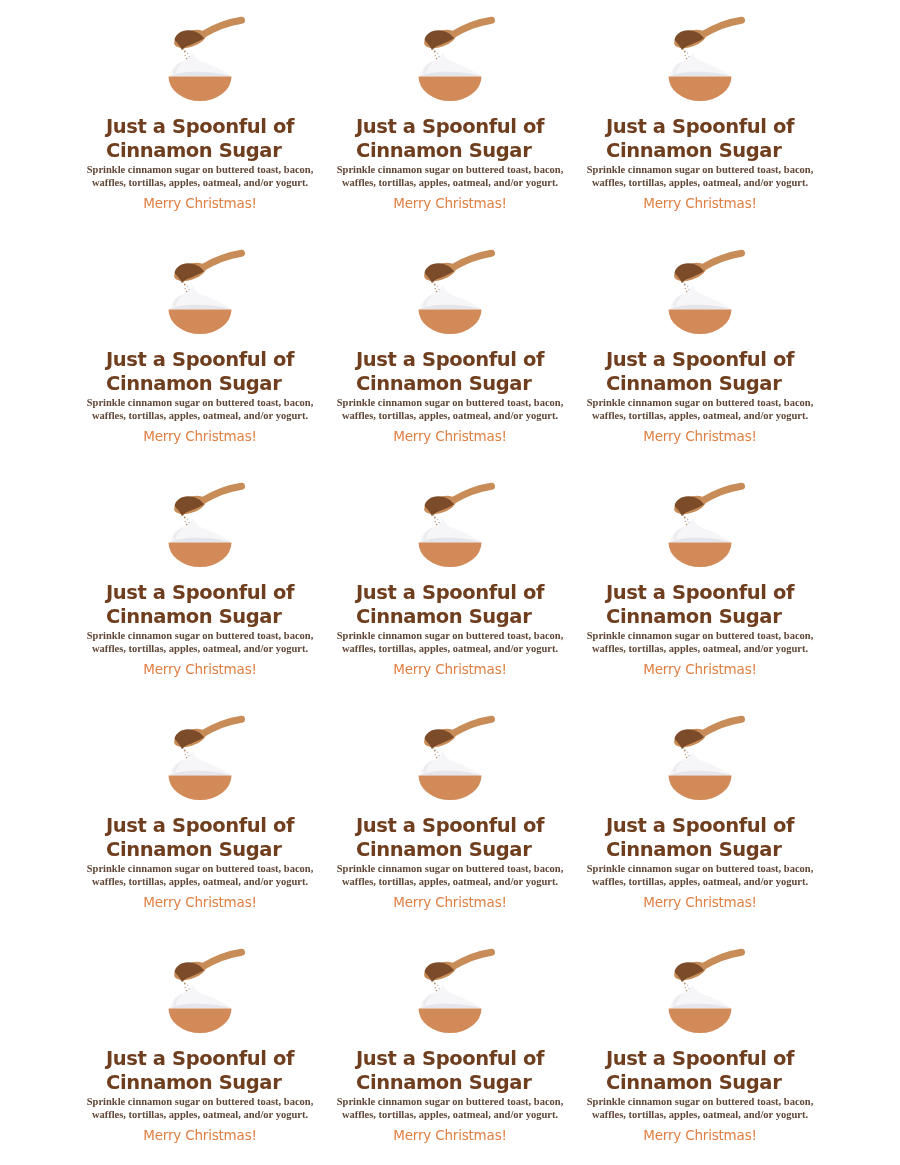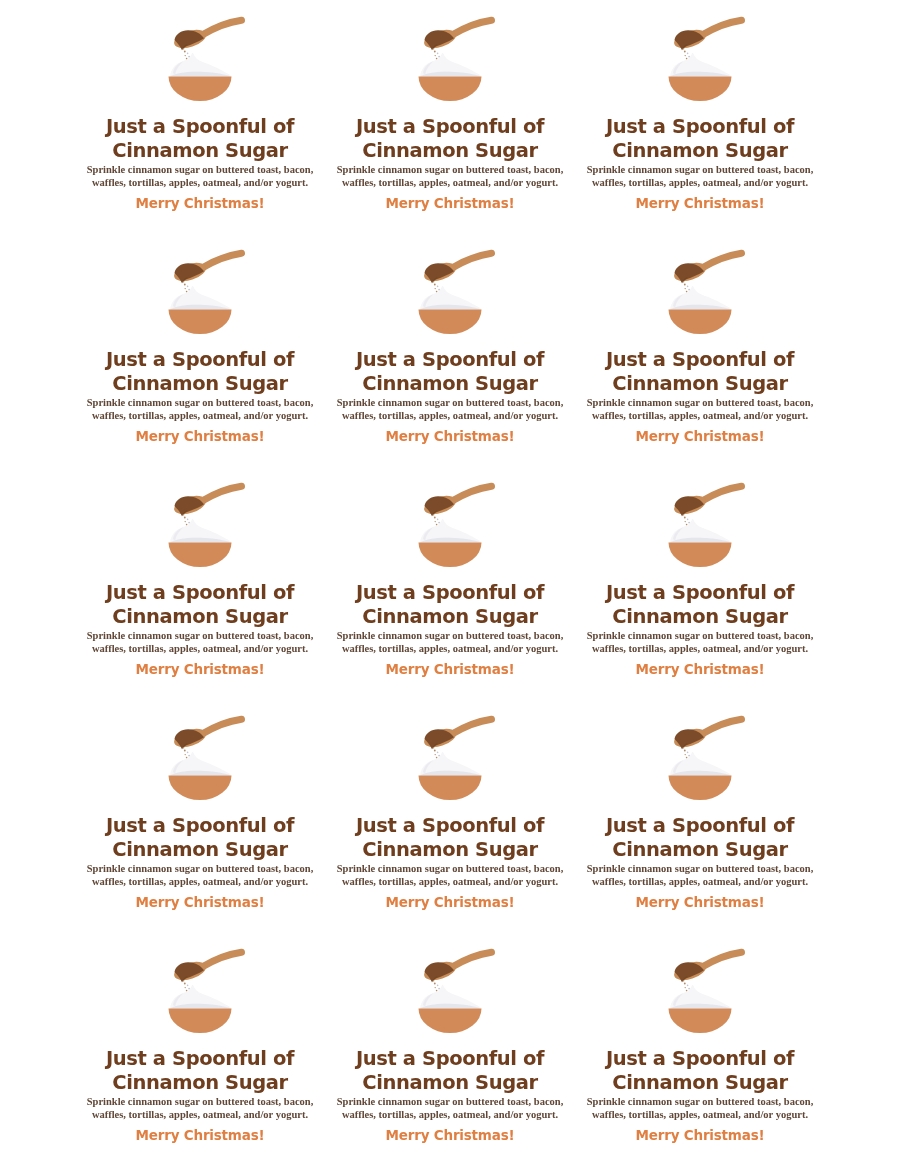--- a/index.html
+++ b/index.html
@@ -47,36 +47,36 @@
   .particle-c  { fill: var(--particle_cinnamon, #b08c68); }
   .particle-s  { fill: var(--particle_sugar, #c6c6cf); }
   .title {
     margin-top: 5px;
     font-family: "DejaVu Sans", sans-serif;
     font-weight: 700;
     font-size: 19.5px;
     line-height: 24px;
     letter-spacing: -0.4px;
     color: var(--title_text, #6f3e1e);
-    text-align: center;
+    text-align: left;
     white-space: nowrap;
   }
   .body-text {
     font-family: "Liberation Serif", serif;
     font-weight: 700;
     font-size: 10.5px;
     line-height: 13px;
     color: var(--instructions_text, #614737);
     text-align: center;
     white-space: nowrap;
   }
   .greeting {
     margin-top: 6px;
     font-family: "DejaVu Sans", sans-serif;
-    font-weight: 700;
+    font-weight: 400;
     font-size: 13.5px;
     letter-spacing: -0.2px;
     color: var(--greeting_text, #e07f42);
     text-align: center;
     white-space: nowrap;
   }
 </style>
 </head>
 <body>
 

